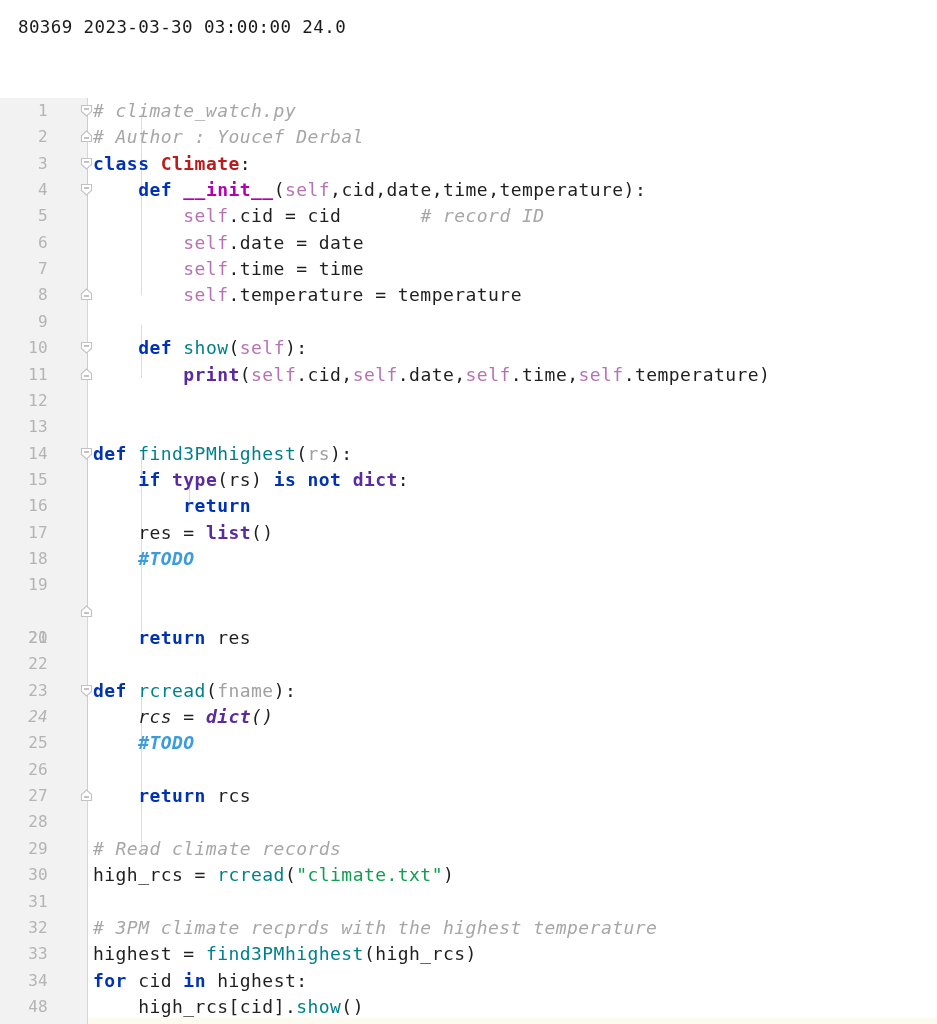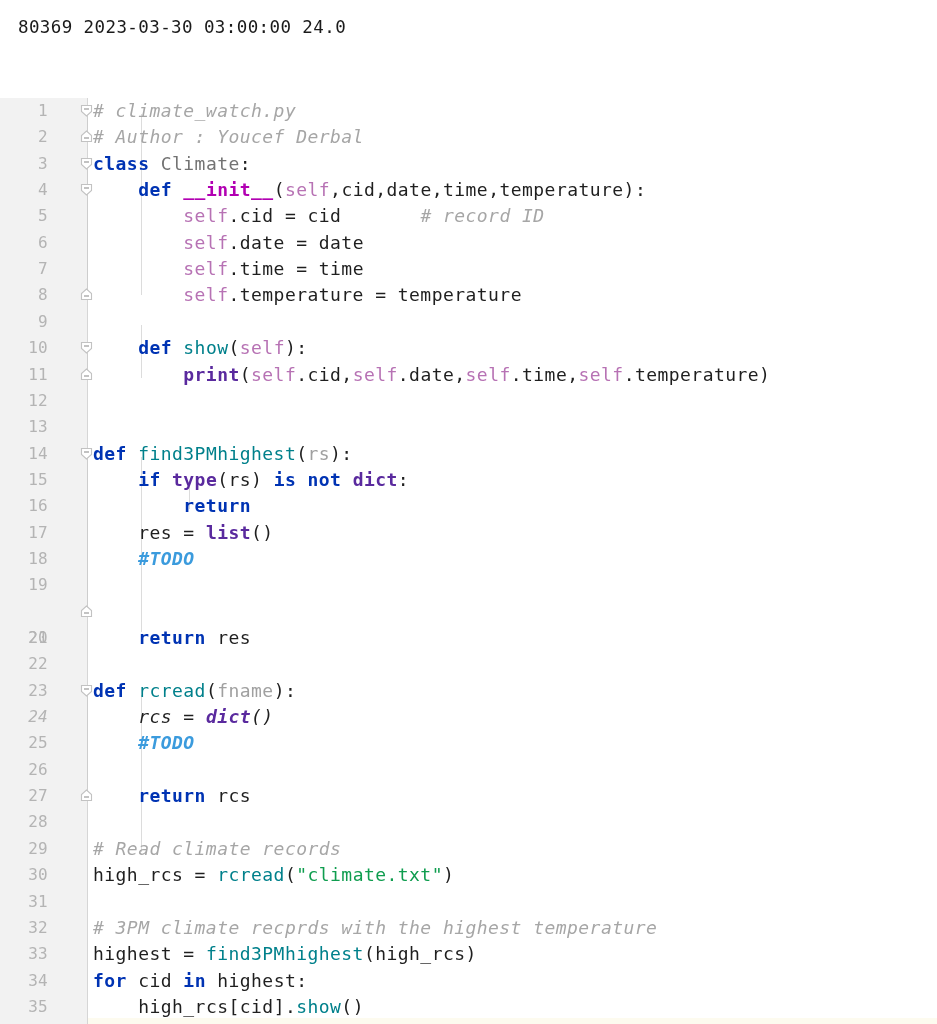--- a/index.html
+++ b/index.html
@@ -120,21 +120,21 @@
     position: absolute;
     left: 88px;
     bottom: 0;
     width: 849px;
     height: 6px;
     background: #fdfbef;
   }
 
   
   .t-kw      { color: #0033b3; font-weight: bold; }
-  .t-cls     { color: #737373; font-weight: normal; }
+  .t-cls     { color: #b91c1c; font-weight: bold; }
   .t-fn      { color: #00808b; }
   .t-fn-decl { color: #00808b; }
   .t-self    { color: #b772b4; }
   .t-param   { color: #a0a0a0; }
   .t-builtin { color: #5a2a9e; font-weight: bold; }
   .t-magic   { color: #b200b2; font-weight: bold; }
   .t-str     { color: #0f9d4f; }
   .t-cmt     { color: #a6a6a6; font-style: italic; }
   .t-todo    { color: #3b9bdd; font-style: italic; font-weight: bold; }
   .t-plain   { color: #1f1f1f; }
@@ -194,21 +194,21 @@
       <div class="code-row" style="top: 632.4px; position: absolute; left: 0px; width: 937px;"><span class="ln">25</span><span class="code-text"><span class="t-punc">    </span><span class="t-todo">#TODO</span></span></div>
       <div class="code-row" style="top: 658.75px; position: absolute; left: 0px; width: 868px;"><span class="ln">26</span><span class="code-text"></span></div>
       <div class="code-row" style="top: 685.1px; position: absolute; left: 0px; width: 937px;"><span class="ln">27</span><span class="code-text"><span class="t-punc">    </span><span class="t-kw">return</span><span class="t-punc"> </span><span class="t-plain">rcs</span></span></div>
       <div class="code-row" style="top: 711.45px; position: absolute; left: 0px; width: 937px;"><span class="ln">28</span><span class="code-text"></span></div>
       <div class="code-row" style="top: 737.8px; position: absolute; left: 0px; width: 937px;"><span class="ln">29</span><span class="code-text"><span class="t-cmt"># Read climate records</span></span></div>
       <div class="code-row" style="top: 764.15px; position: absolute; left: 0px; width: 937px;"><span class="ln">30</span><span class="code-text"><span class="t-plain">high_rcs</span><span class="t-punc"> = </span><span class="t-fn">rcread</span><span class="t-punc">(</span><span class="t-str">"climate.txt"</span><span class="t-punc">)</span></span></div>
       <div class="code-row" style="top: 790.5px; position: absolute; left: 0px; width: 937px;"><span class="ln">31</span><span class="code-text"></span></div>
       <div class="code-row" style="top: 816.85px; position: absolute; left: 0px; width: 937px;"><span class="ln">32</span><span class="code-text"><span class="t-cmt"># 3PM climate recprds with the highest temperature</span></span></div>
       <div class="code-row" style="top: 843.2px; position: absolute; left: 0px; width: 937px;"><span class="ln">33</span><span class="code-text"><span class="t-plain">highest</span><span class="t-punc"> = </span><span class="t-fn">find3PMhighest</span><span class="t-punc">(</span><span class="t-plain">high_rcs</span><span class="t-punc">)</span></span></div>
       <div class="code-row" style="top: 869.55px; position: absolute; left: 0px; width: 937px;"><span class="ln">34</span><span class="code-text"><span class="t-kw">for</span><span class="t-punc"> </span><span class="t-plain">cid</span><span class="t-punc"> </span><span class="t-kw">in</span><span class="t-punc"> </span><span class="t-plain">highest</span><span class="t-punc">:</span></span></div>
-      <div class="code-row" style="top: 895.9px; position: absolute; left: 0px; width: 937px;"><span class="ln">35</span><span class="code-text"><span class="t-punc">    </span><span class="t-plain">high_rcs</span><span class="t-punc">[</span><span class="t-plain">cid</span><span class="t-punc">].</span><span class="t-fn">show</span><span class="t-punc">()</span></span></div>
+      <div class="code-row" style="top: 895.9px; position: absolute; left: 0px; width: 937px;"><span class="ln">48</span><span class="code-text"><span class="t-punc">    </span><span class="t-plain">high_rcs</span><span class="t-punc">[</span><span class="t-plain">cid</span><span class="t-punc">].</span><span class="t-fn">show</span><span class="t-punc">()</span></span></div>
     </div>
 
   <div id="bottom-tint"></div>
 <div class="fold" style="top: 5px;">
       <svg width="15" height="15" viewBox="0 0 15 15">
         <path d="M2.5 2.5 L12.5 2.5 L12.5 8.5 L7.5 13 L2.5 8.5 Z" fill="#ffffff" stroke="#c2c2c2" stroke-width="1.1"></path>
         <line x1="5" y1="6" x2="10" y2="6" stroke="#9a9a9a" stroke-width="1.2"></line>
       </svg>
     </div>
     <div class="fold" style="top: 31.35px;">

